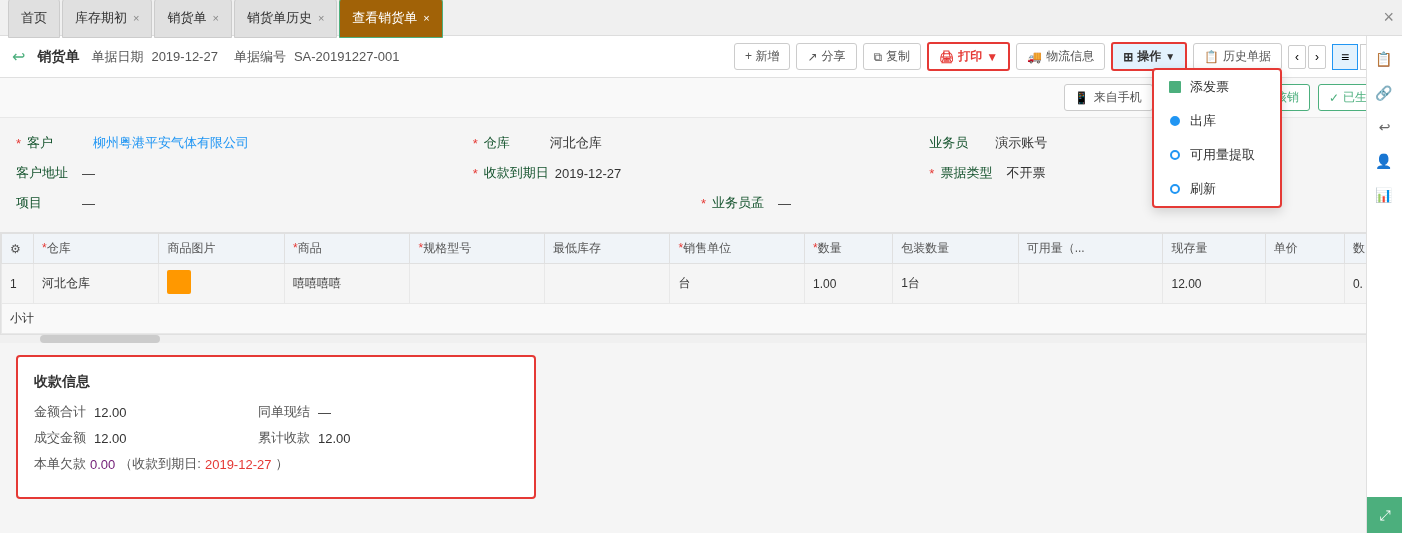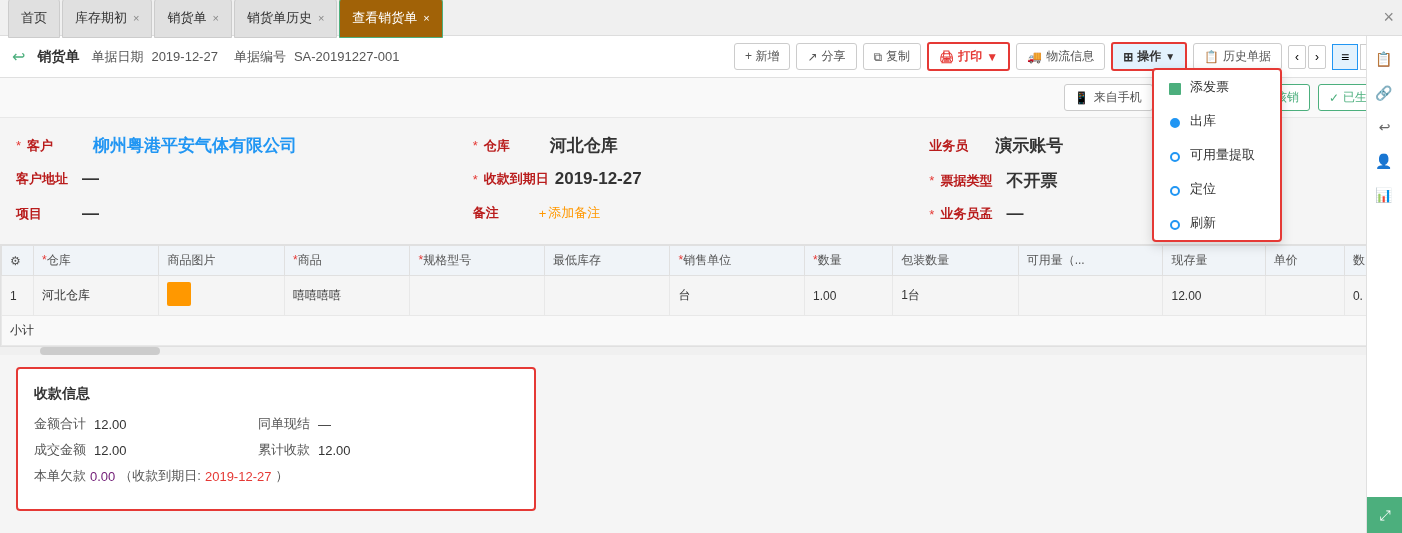--- a/index.html
+++ b/index.html
@@ -50,23 +50,23 @@
     
     .action-bar {
       display: flex; align-items: center; justify-content: flex-end; background: #f9f9f9;
       border-bottom: 1px solid #e8e8e8; padding: 6px 12px; gap: 8px;
     }
 
     
     .form-area { padding: 16px 16px 8px 16px; }
     .form-row { display: flex; align-items: flex-start; gap: 0; margin-bottom: 12px; }
     .form-field { display: flex; align-items: center; gap: 6px; flex: 1; }
-    .form-label { color: #b91c1c; white-space: nowrap; min-width: 60px; font-weight: bold; }
+    .form-label { color: #14532d; white-space: nowrap; min-width: 60px; }
     .required-mark { color: #e53935; }
-    .form-value { color: #333; font-size: 17px; font-weight: bold; }
+    .form-value { color: #333; font-size: 13px; }
     .form-value.link { color: #2196f3; cursor: pointer; }
     .add-note { color: #ff9800; cursor: pointer; display: flex; align-items: center; gap: 2px; }
 
     
     .table-wrap { border: 1px solid #e0e0e0; margin: 0 0 0 0; overflow-x: auto; }
     .data-table { width: 100%; border-collapse: collapse; font-size: 12px; }
     .data-table th {
       background: #f0f4f8; border: 1px solid #e0e0e0; padding: 6px 8px;
       font-weight: 500; color: #555; white-space: nowrap; text-align: left;
     }
@@ -88,21 +88,21 @@
     .footer-label { color: #555; }
     .footer-val { color: #333; font-weight: 500; }
     .footer-val.red { color: #701a75; }
     .footer-val.date { color: #e53935; }
     .dropdown-menu {
       position: absolute; top: 68px; right: 120px; background: #fff;
       border: 2px solid #e53935; border-radius: 4px; z-index: 100;
       min-width: 130px; box-shadow: 0 4px 12px rgba(0,0,0,0.15);
     }
     .dropdown-item {
-      display: flex; align-items: flex-end; gap: 8px; padding: 8px 14px;
+      display: flex; align-items: center; gap: 8px; padding: 8px 14px;
       cursor: pointer; font-size: 13px; color: #333;
     }
     .dropdown-icon { width: 14px; height: 14px; display: inline-flex; align-items: center; justify-content: center; }
     .icon-square { width: 12px; height: 12px; background: #4caf7d; border-radius: 1px; display: inline-block; }
     .icon-circle { width: 10px; height: 10px; background: #2196f3; border-radius: 50%; display: inline-block; border: 2px solid #2196f3; }
     .icon-circle-outline { width: 10px; height: 10px; border-radius: 50%; display: inline-block; border: 2px solid #2196f3; }
 
     
     .right-sidebar {
       position: fixed; right: 0; top: 36px; width: 36px; height: calc(100% - 36px);
@@ -254,27 +254,20 @@
       <div class="form-field">
         <span class="required-mark">*</span>
         <span class="form-label">票据类型</span>
         <span class="form-value">不开票</span>
       </div>
     </div>
     <div class="form-row">
       <div class="form-field">
         <span class="form-label">项目</span>
         <span class="form-value">—</span>
-      </div>
-      <div class="form-field">
-        <span class="form-label">备注</span>
-        <span class="add-note">
-          <span>+</span>
-          <span>添加备注</span>
-        </span>
       </div>
       <div class="form-field">
         <span class="required-mark">*</span>
         <span class="form-label">业务员孟</span>
         <span class="form-value">—</span>
       </div>
     </div>
   </div>
 
   
@@ -378,26 +371,20 @@
     <div class="dropdown-item">
       <span class="dropdown-icon">
           <span class="icon-circle-outline"></span>
         </span>
       <span>可用量提取</span>
     </div>
     <div class="dropdown-item">
       <span class="dropdown-icon">
           <span class="icon-circle-outline"></span>
         </span>
-      <span>定位</span>
-    </div>
-    <div class="dropdown-item">
-      <span class="dropdown-icon">
-          <span class="icon-circle-outline"></span>
-        </span>
       <span>刷新</span>
     </div>
   </div>
 
   
   <div class="right-sidebar">
     <div class="sidebar-icon">📋</div>
     <div class="sidebar-icon">🔗</div>
     <div class="sidebar-icon">↩</div>
     <div class="sidebar-icon">👤</div>

